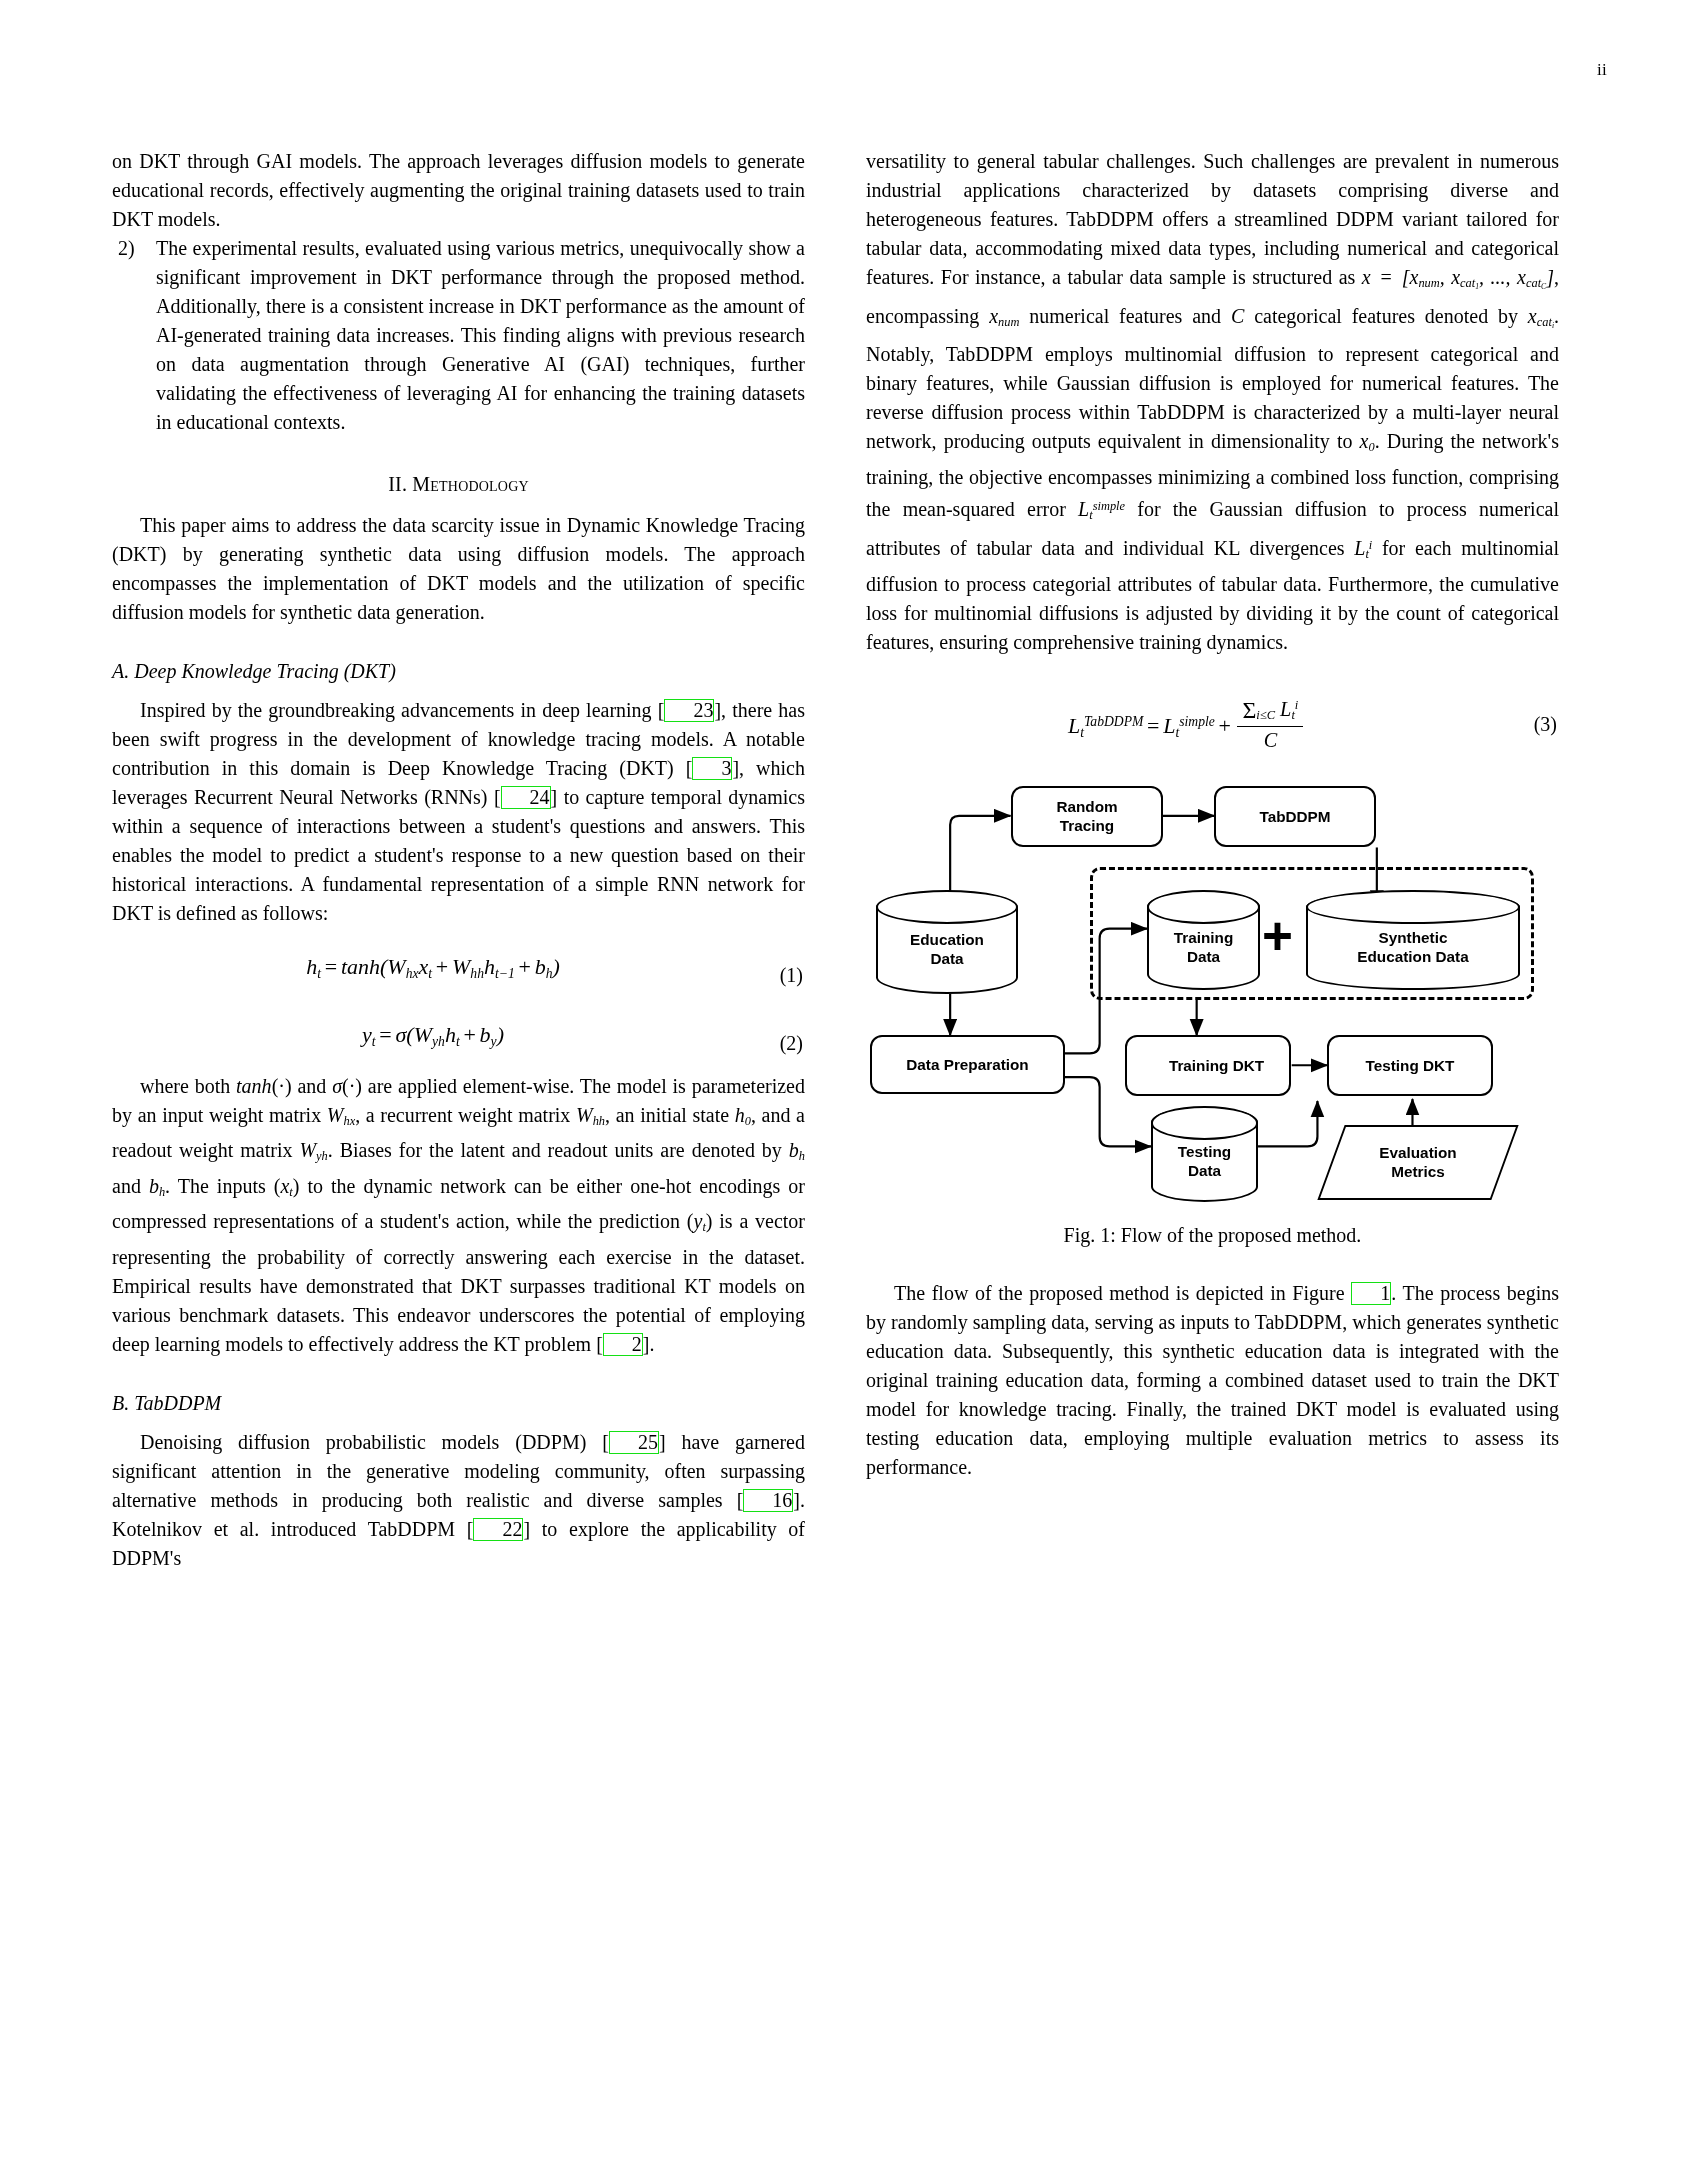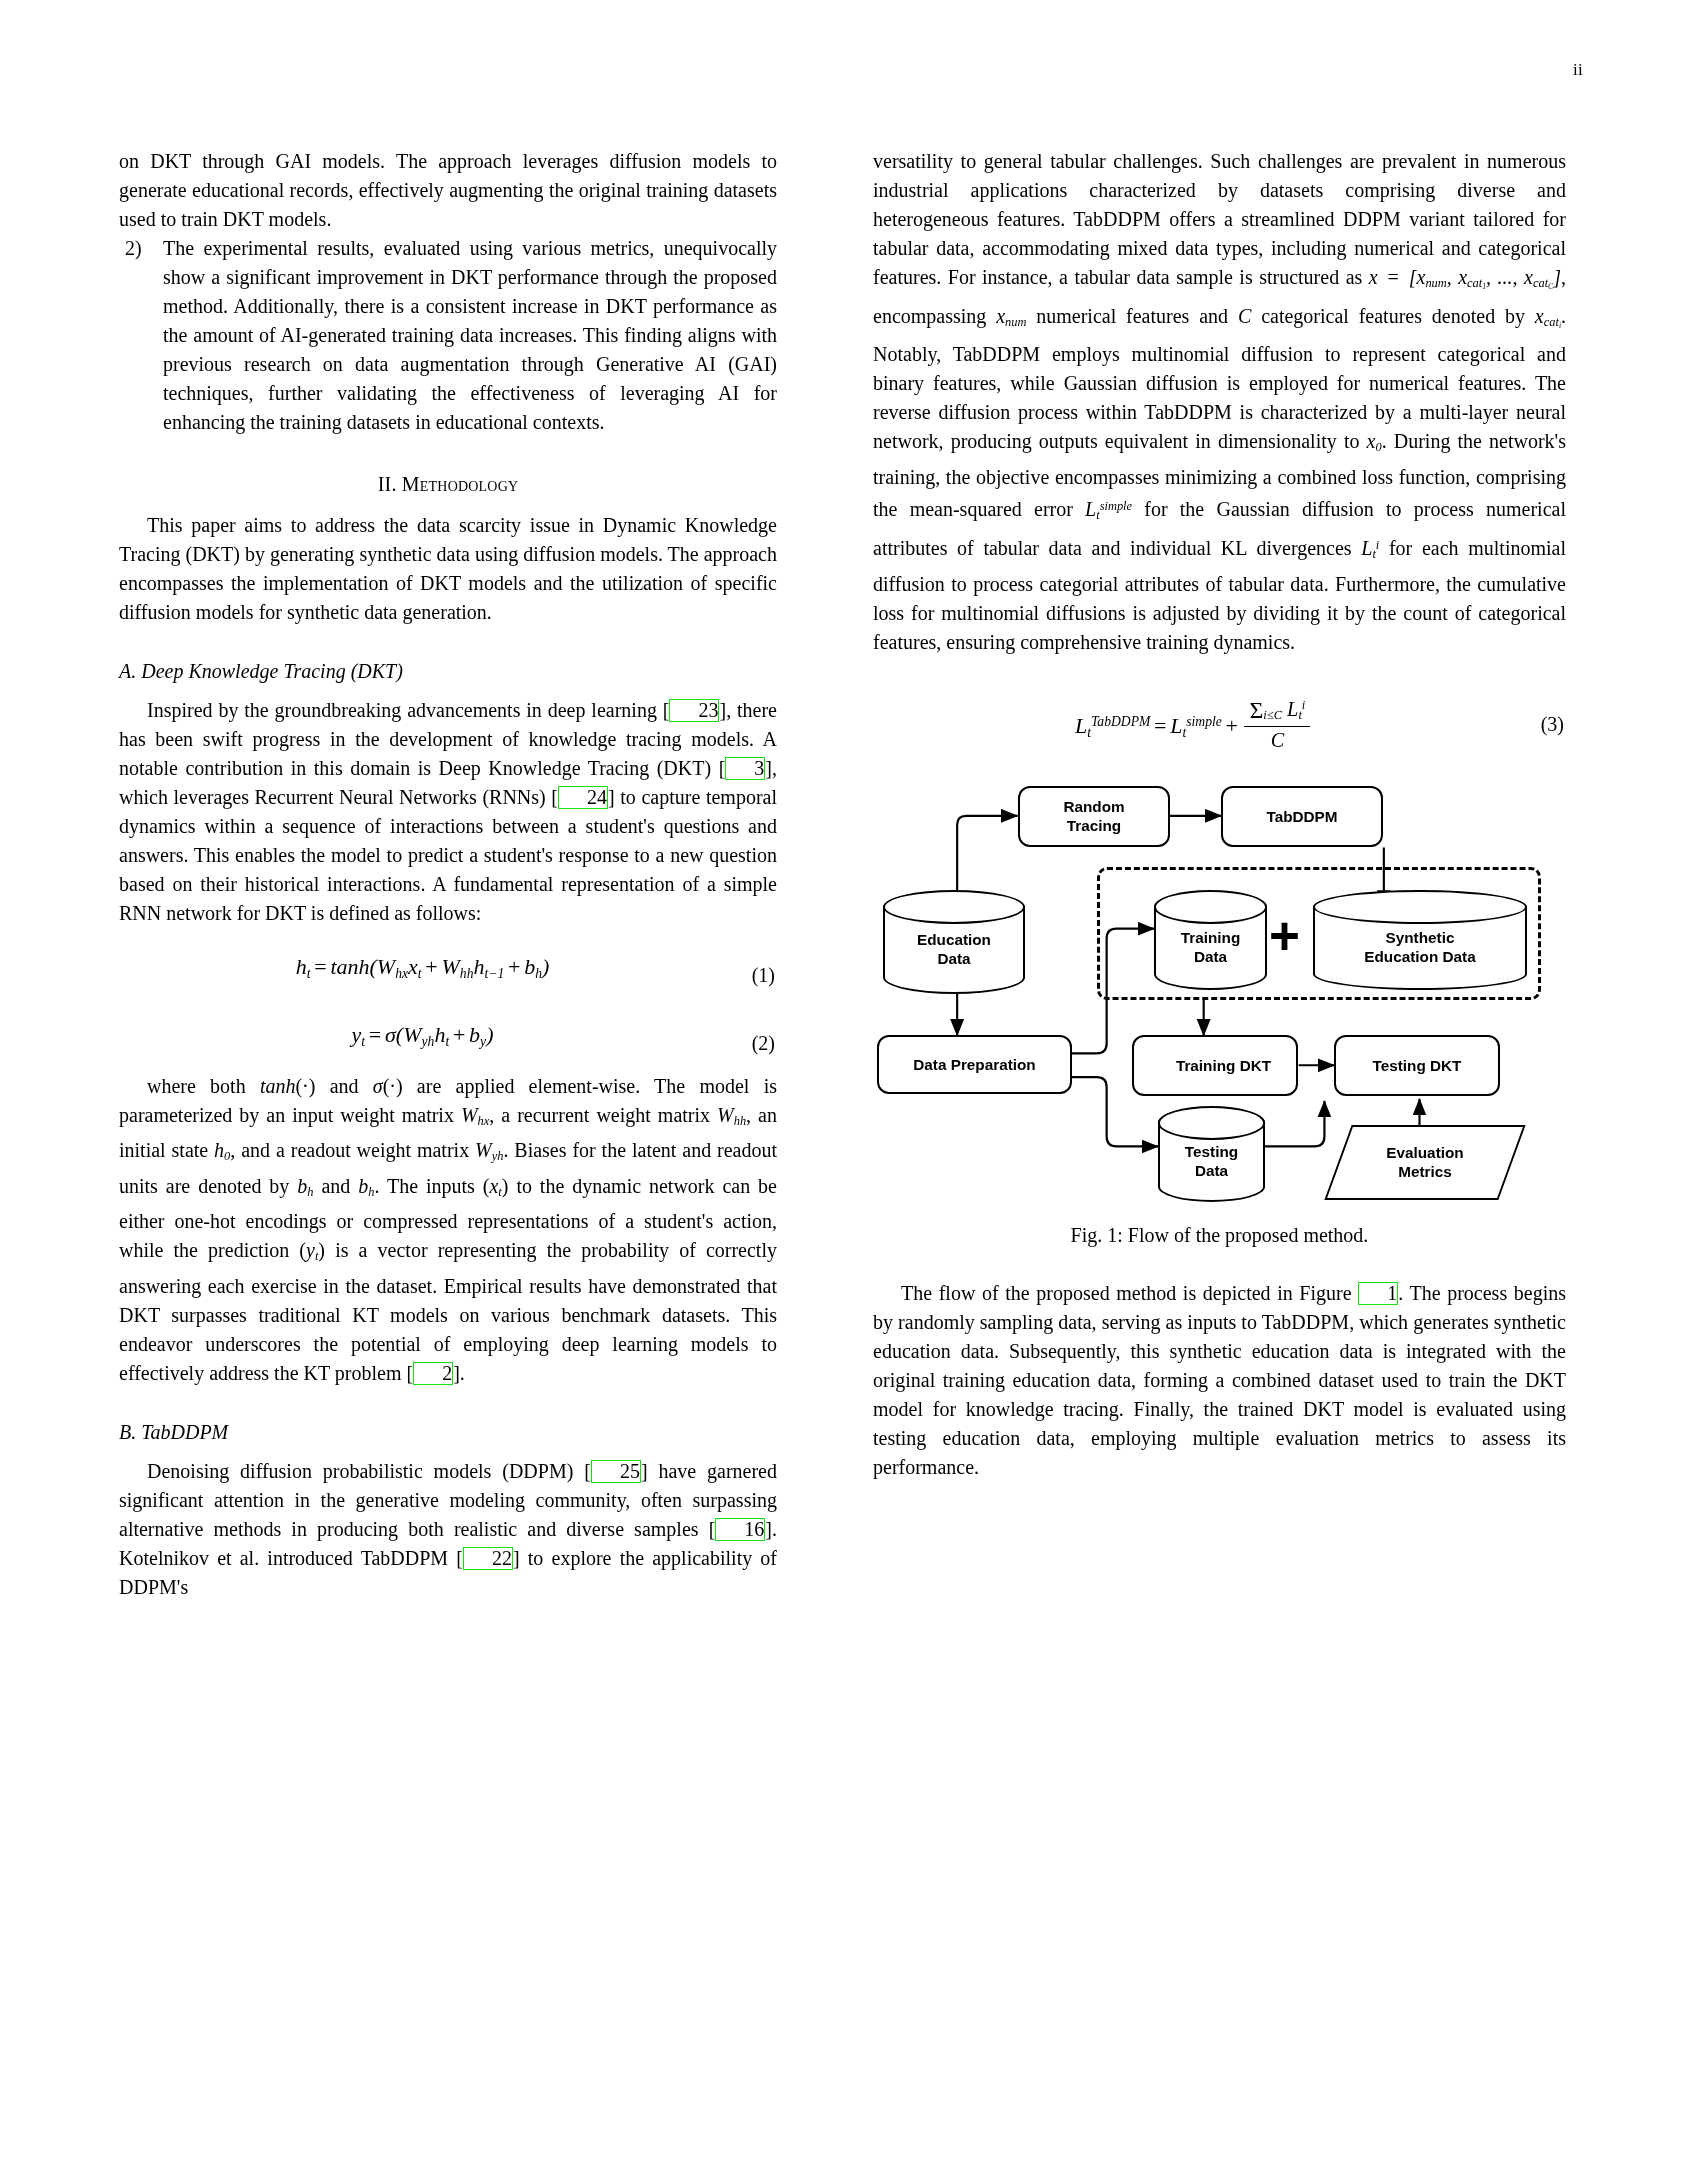--- a/index.html
+++ b/index.html
@@ -21,34 +21,34 @@
     position: absolute;
     inset: 0;
     width: 1683px;
     height: 2178px;
   }
 
   
   .folio {
     position: absolute;
     top: 61px;
-    right: 100px;
+    right: 76px;
     font-size: 17px;
     line-height: 1;
     letter-spacing: 0.3px;
   }
 
   
   .columns {
     position: absolute;
     top: 147px;
-    left: 119px;
+    left: 112px;
     width: 1447px;
     display: flex;
-    gap: 96px;
+    gap: 61px;
   }
   .col {
     width: 693px;
   }
 
   
   p {
     margin: 0;
     font-size: 20px;
     line-height: 29px;

